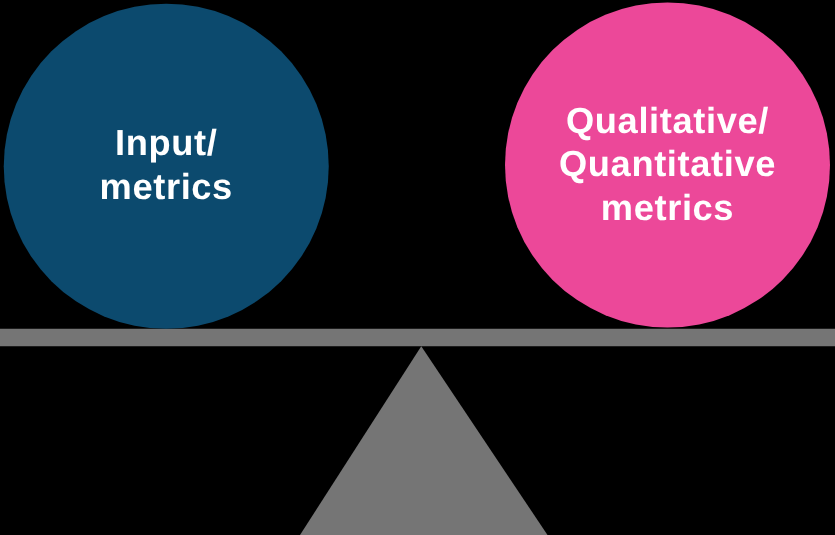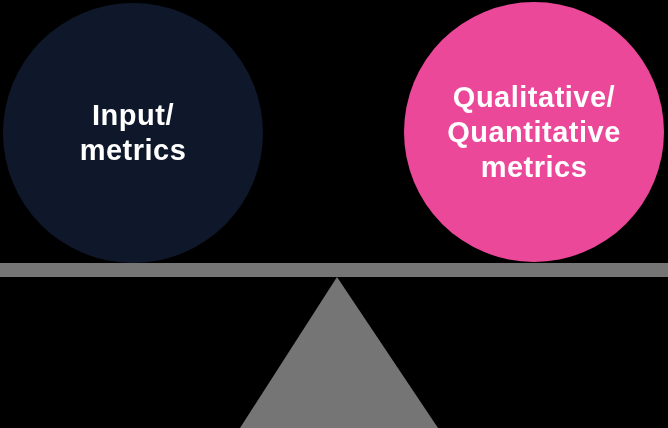--- a/index.html
+++ b/index.html
@@ -55,21 +55,21 @@
 </style>
 </head>
 <body>
 
 <div class="stage" style="background-color: rgb(0, 0, 0);">
 
   <div class="beam" style="background-color: rgb(117, 117, 117);"></div>
 
   <div class="fulcrum" style="border-bottom-color: rgb(117, 117, 117);"></div>
 
-  <div class="circle left" style="background-color: #0f172a;">
+  <div class="circle left" style="background-color: #0c4a6e;">
     <div class="circle-label" style="color: rgb(255, 255, 255);">
       <div>Input/</div>
       <div>metrics</div>
     </div>
   </div>
 
   <div class="circle right" style="background-color: #ec4899;">
     <div class="circle-label" style="color: rgb(255, 255, 255);">
       <div>Qualitative/</div>
       <div>Quantitative</div>

